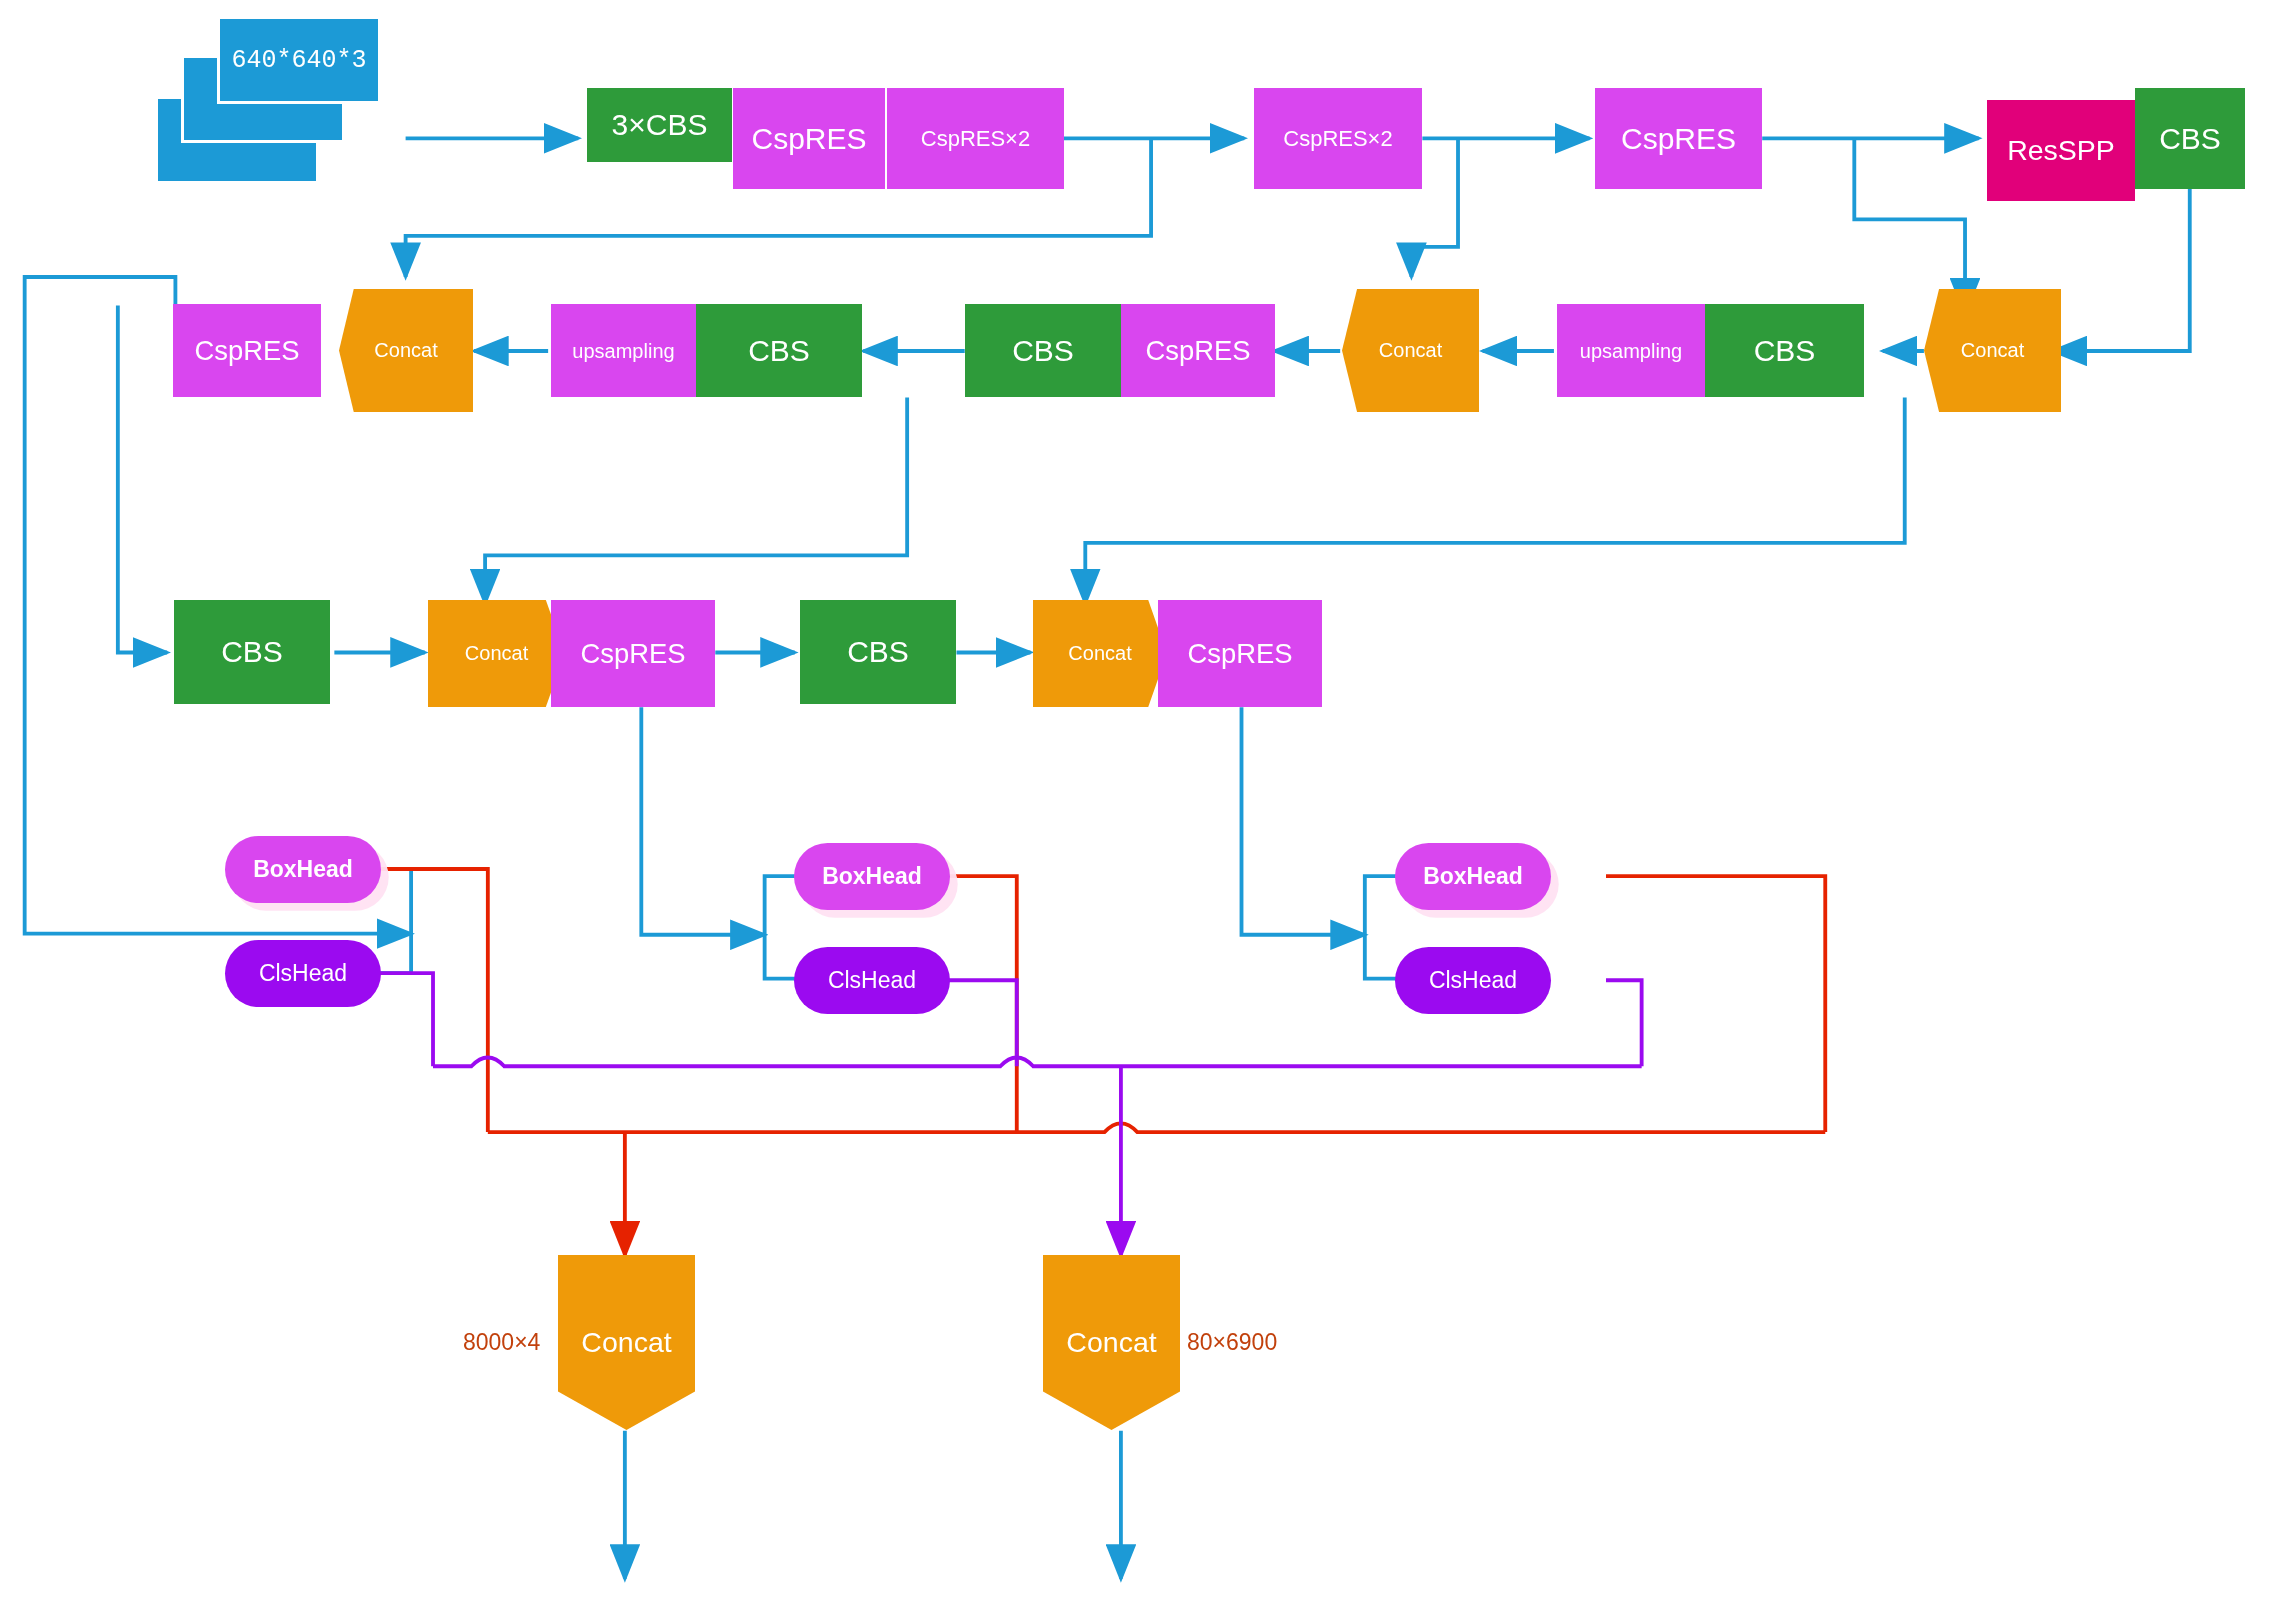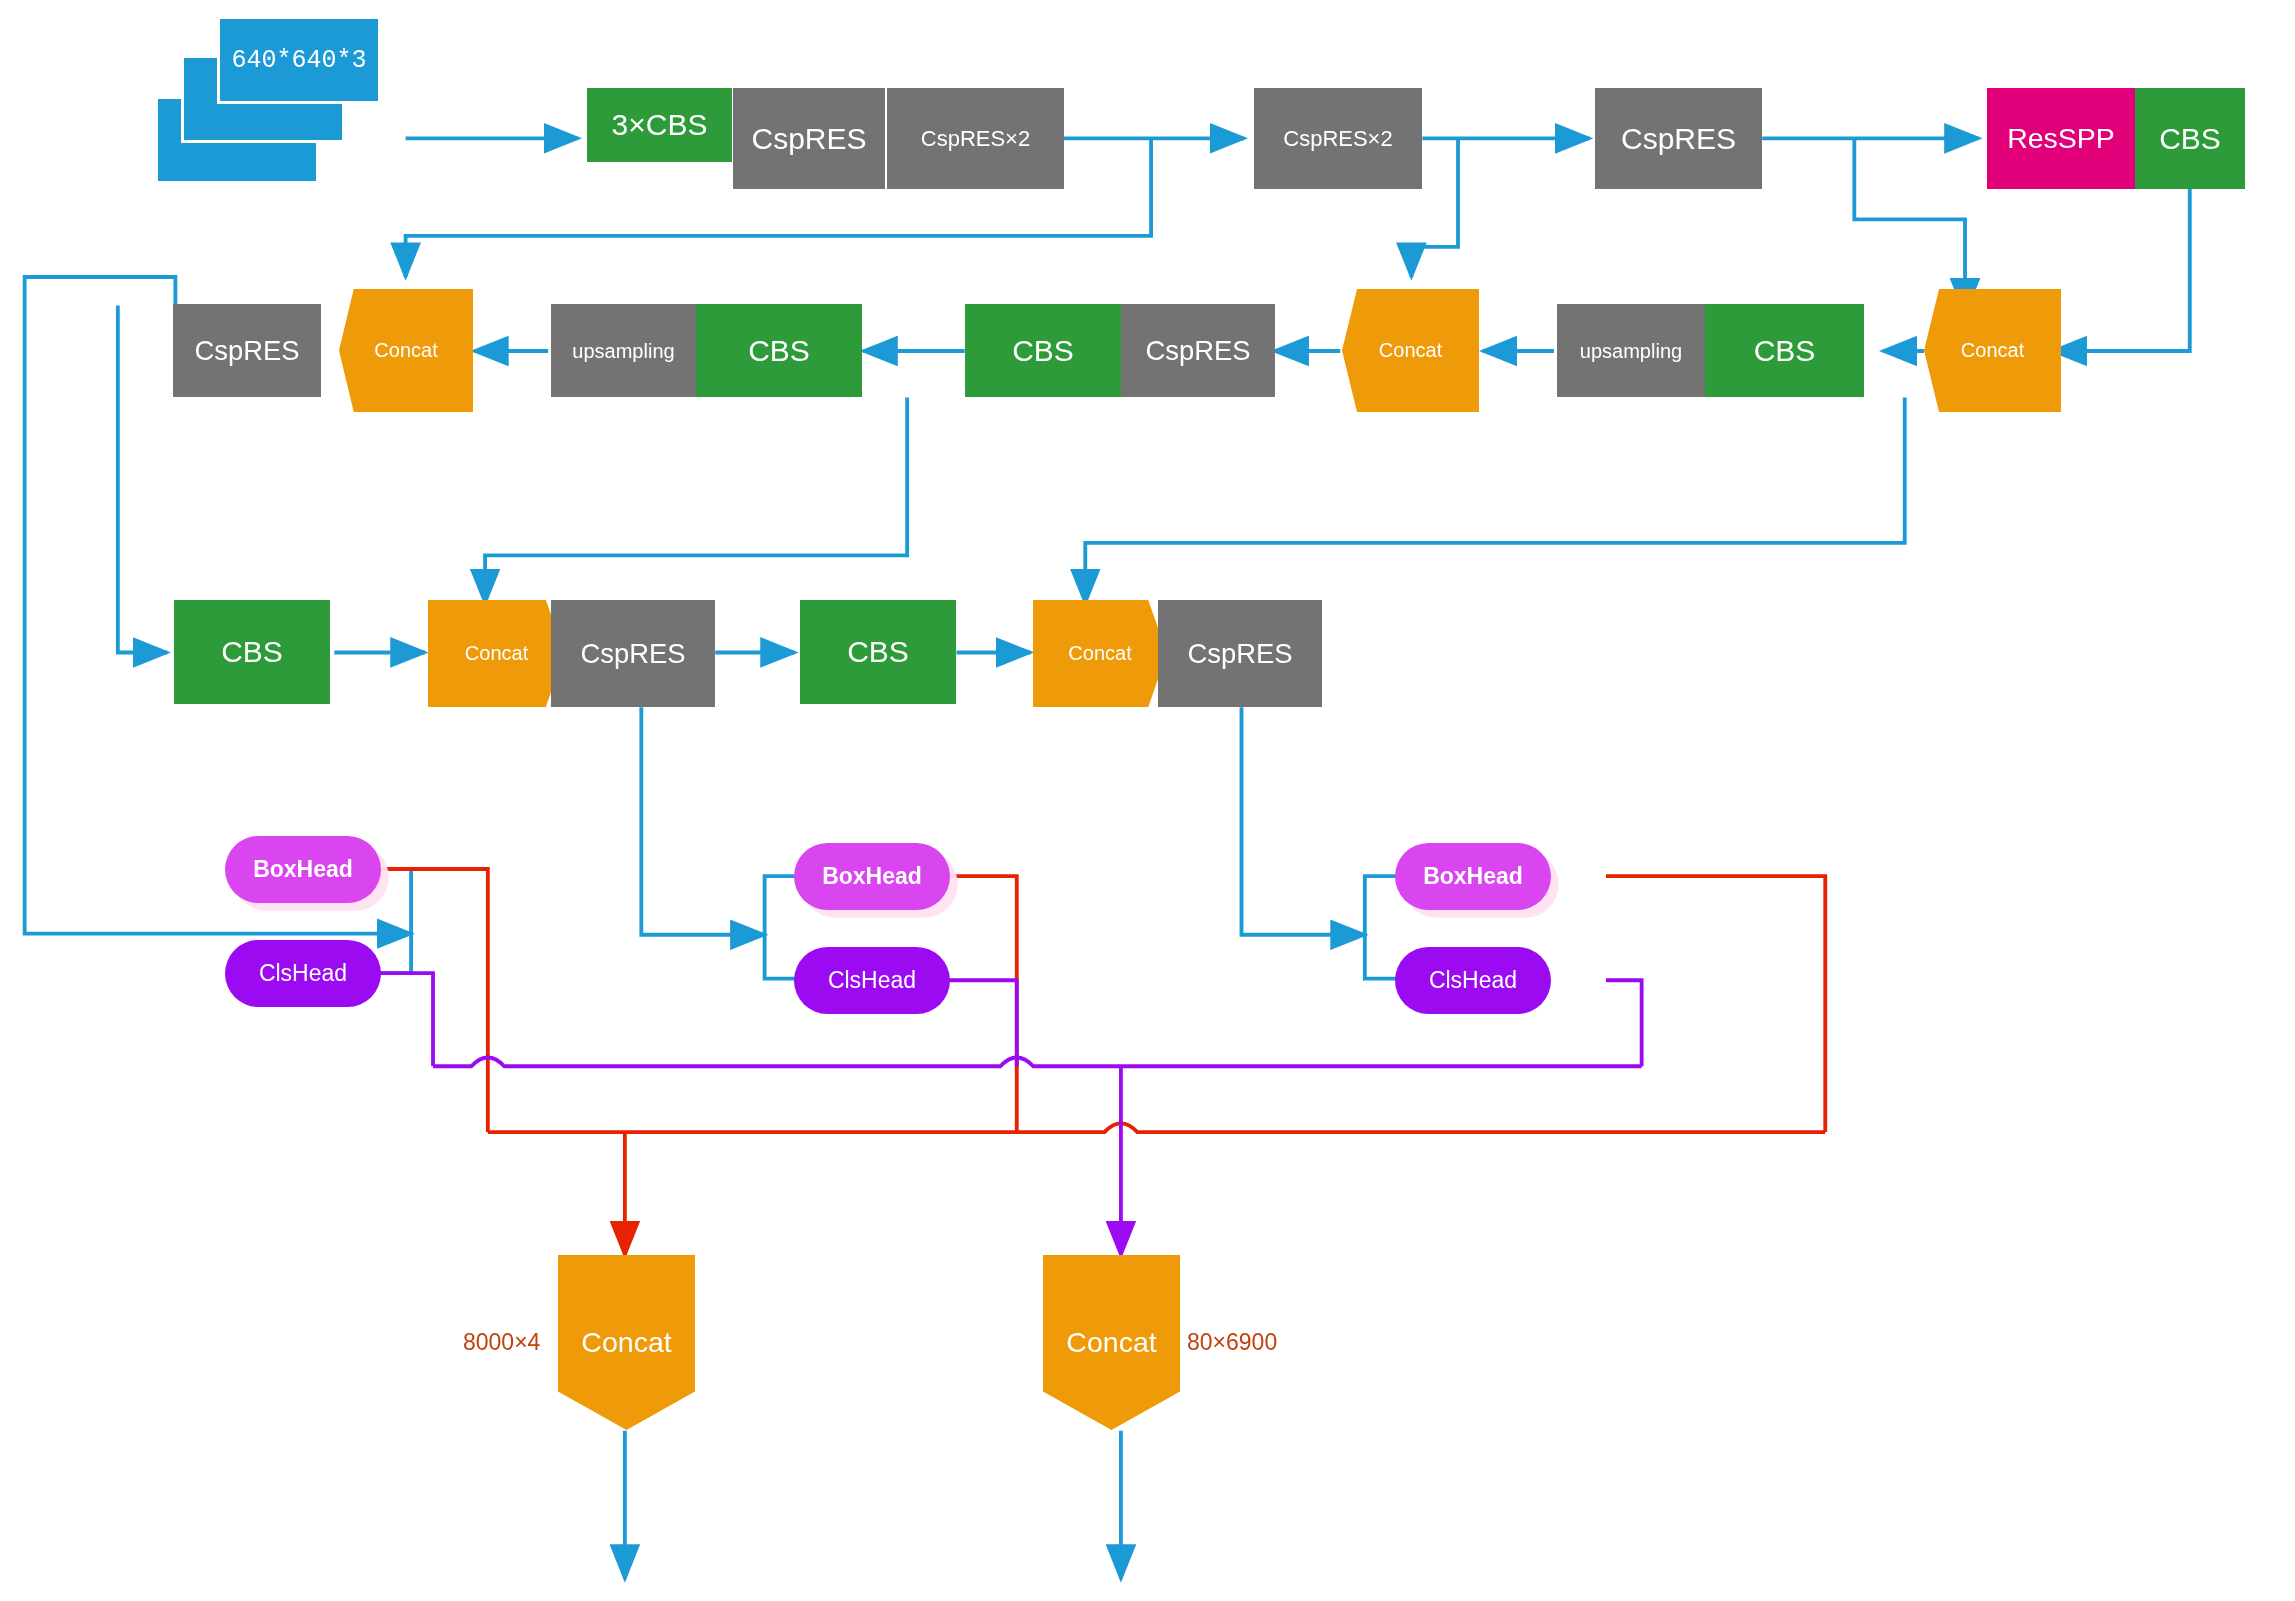--- a/index.html
+++ b/index.html
@@ -2,21 +2,21 @@
 <html style="font-size:8.8px"><head>
 <meta charset="utf-8">
 <style>
   html,body{margin:0;padding:0;background:#ffffff;}
   body{font-family:"Liberation Sans", sans-serif;}
   #stage{position:relative;width:2295px;height:1602px;background:#ffffff;overflow:hidden;}
   #wires{position:absolute;left:0;top:0;width:2295px;height:1602px;pointer-events:none;}
 
   .node{position:absolute;display:flex;align-items:center;justify-content:center;
         color:#ffffff;text-align:center;box-sizing:border-box;line-height:1;}
-  .blue{background:#737373;}
+  .blue{background:#d946ef;}
   .green{background:#2E9B3A;}
   .pink{background:#E1007A;}
 
   .imgcard{position:absolute;background:#1C9AD6;border:3.3px solid #ffffff;box-sizing:border-box;font-family:Liberation Mono, monospace;}
 
   .pill{position:absolute;display:flex;align-items:center;justify-content:center;
         border-radius:548px;color:#ffffff;box-sizing:border-box;}
   .pill.box{background:#d946ef;font-weight:bold;box-shadow:7.7px 7.7px 0 0 rgba(255,225,242,0.95);}
   .pill.cls{background:#9B0AF0;font-weight:normal;}
 
@@ -132,21 +132,21 @@
   <div class="imgcard" style="left:181px;top:55px;width:164px;height:88px;"></div>
   <div class="imgcard" style="left:217px;top:16.4px;width:164px;height:88px;display:flex;align-items:center;justify-content:center;">
     <span style="color:#fff;font-size:25px;">640*640*3</span>
   </div>
 
   <div class="node green" style="left:587px;top:88px;width:145px;height:74px;font-size:30px;">3×CBS</div>
   <div class="node blue" style="left:733px;top:88px;width:152px;height:101px;font-size:30px;">CspRES</div>
   <div class="node blue" style="left:887px;top:88px;width:177px;height:101px;font-size:22px;">CspRES×2</div>
   <div class="node blue" style="left:1254px;top:88px;width:168px;height:101px;font-size:22px;">CspRES×2</div>
   <div class="node blue" style="left:1595px;top:88px;width:167px;height:101px;font-size:30px;">CspRES</div>
-  <div class="node pink" style="left:1987px;top:88px;width:148px;height:101px;font-size:28.5px;">ResSPP</div>
+  <div class="node pink" style="left:1987px;top:100px;width:148px;height:101px;font-size:28.5px;">ResSPP</div>
   <div class="node green" style="left:2135px;top:88px;width:110px;height:101px;font-size:30px;">CBS</div>
 
   <div class="node blue" style="left:173px;top:304px;width:148px;height:93px;font-size:27.4px;">CspRES</div>
   <div class="concatL" style="left:339px;top:289px;width:134px;height:123px;font-size:20px;">Concat</div>
   <div class="node blue" style="left:551px;top:304px;width:145px;height:93px;font-size:20px;">upsampling</div>
   <div class="node green" style="left:696px;top:304px;width:166px;height:93px;font-size:30px;">CBS</div>
   <div class="node green" style="left:965px;top:304px;width:156px;height:93px;font-size:30px;">CBS</div>
   <div class="node blue" style="left:1121px;top:304px;width:154px;height:93px;font-size:27.4px;">CspRES</div>
   <div class="concatL" style="left:1342px;top:289px;width:137px;height:123px;font-size:20px;">Concat</div>
   <div class="node blue" style="left:1557px;top:304px;width:148px;height:93px;font-size:20px;">upsampling</div>

